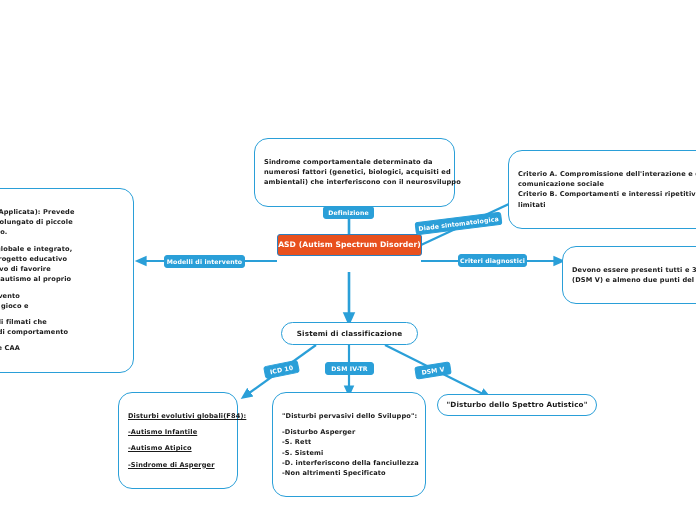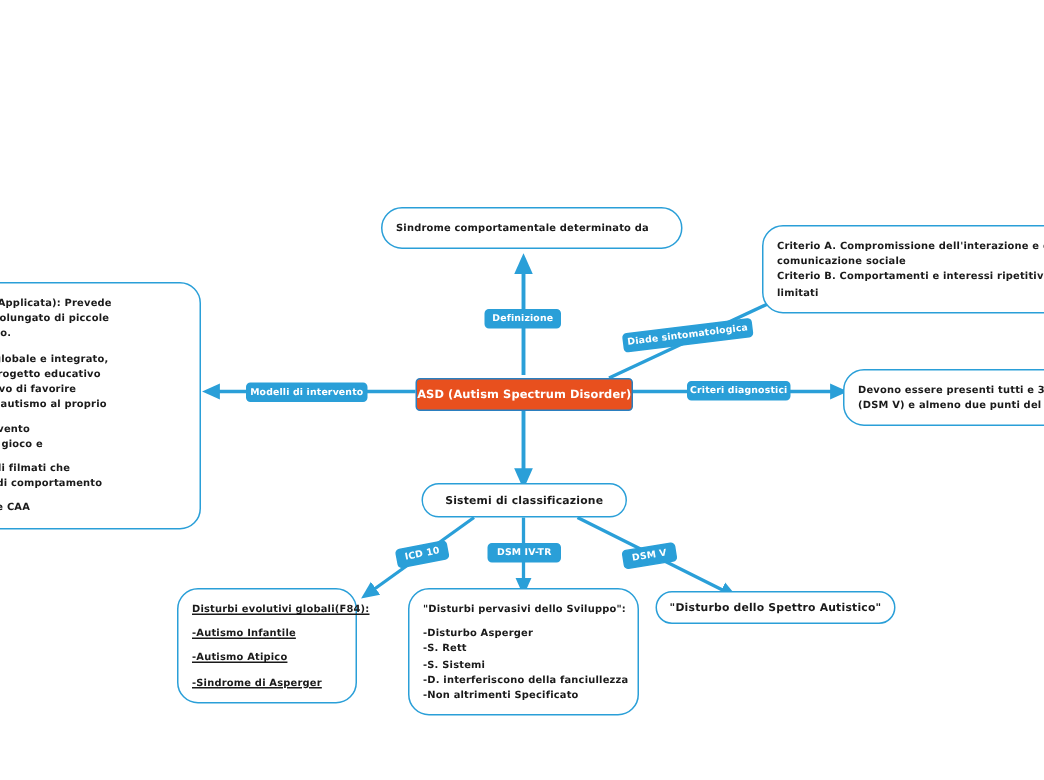--- a/index.html
+++ b/index.html
@@ -28,21 +28,21 @@
   .node {
     position: absolute;
     box-sizing: border-box;
     border: 1.3px solid #2a9fd8;
     border-radius: 14px;
     background: #ffffff;
     color: #1a1a1a;
     font-size: 6.6px;
     font-weight: bold;
     line-height: 1.55;
-    padding: 8px 9px;
+    padding: 18px 9px;
     letter-spacing: 0.02em;
   }
   .node.center {
     background: #e8501e;
     border: 1.4px solid #2a7fc0;
     border-radius: 3px;
     color: #ffffff;
     font-size: 7.6px;
     text-align: center;
     padding: 0;
@@ -108,20 +108,22 @@
 
     <path d="M316,345 L245,396" stroke="#2a9fd8" stroke-width="2.2" fill="none" marker-end="url(#arrow)"></path>
 
     <path d="M349,345 L349,392" stroke="#2a9fd8" stroke-width="2.2" fill="none" marker-end="url(#arrow)"></path>
 
     <path d="M385,345 L487,396" stroke="#2a9fd8" stroke-width="2.2" fill="none" marker-end="url(#arrow)"></path>
   </svg>
 
   <div class="node" style="left:254px; top:138px; width:201px;">
     <div class="line">Sindrome comportamentale determinato da</div>
+    <div class="line">numerosi fattori (genetici, biologici, acquisiti ed</div>
+    <div class="line">ambientali) che interferiscono con il neurosviluppo</div>
   </div>
 
   <div class="node" style="left:508px; top:150px; width:210px;">
     <div class="line">Criterio A.  Compromissione dell'interazione e della</div>
     <div class="line">comunicazione sociale</div>
     <div class="line">Criterio B.  Comportamenti e interessi ripetitivi e</div>
     <div class="line">limitati</div>
   </div>
 
   <div class="node" style="left:562px; top:246px; width:165px;">
@@ -141,21 +143,21 @@
     <div class="gap"></div>
     <div class="line">odello di intervento</div>
     <div class="line">si incentra sul gioco e</div>
     <div class="gap"></div>
     <div class="line">resentazione di filmati che</div>
     <div class="line">lità adeguata di comportamento</div>
     <div class="gap"></div>
     <div class="line">immagini come CAA</div>
   </div>
 
-  <div class="node center" style="left:277px; top:252px; width:145px; height:22px;">ASD (Autism Spectrum Disorder)</div>
+  <div class="node center" style="left:277px; top:234px; width:145px; height:22px;">ASD (Autism Spectrum Disorder)</div>
 
   <div class="node pill" style="left:281px; top:322px; width:137px; height:23px;">Sistemi di classificazione</div>
 
   <div class="node" style="left:118px; top:392px; width:120px;text-decoration:underline;">
     <div class="line">Disturbi evolutivi globali(F84):</div>
     <div class="gap"></div>
     <div class="line">-Autismo Infantile</div>
     <div class="gap"></div>
     <div class="line">-Autismo Atipico</div>
     <div class="gap"></div>

